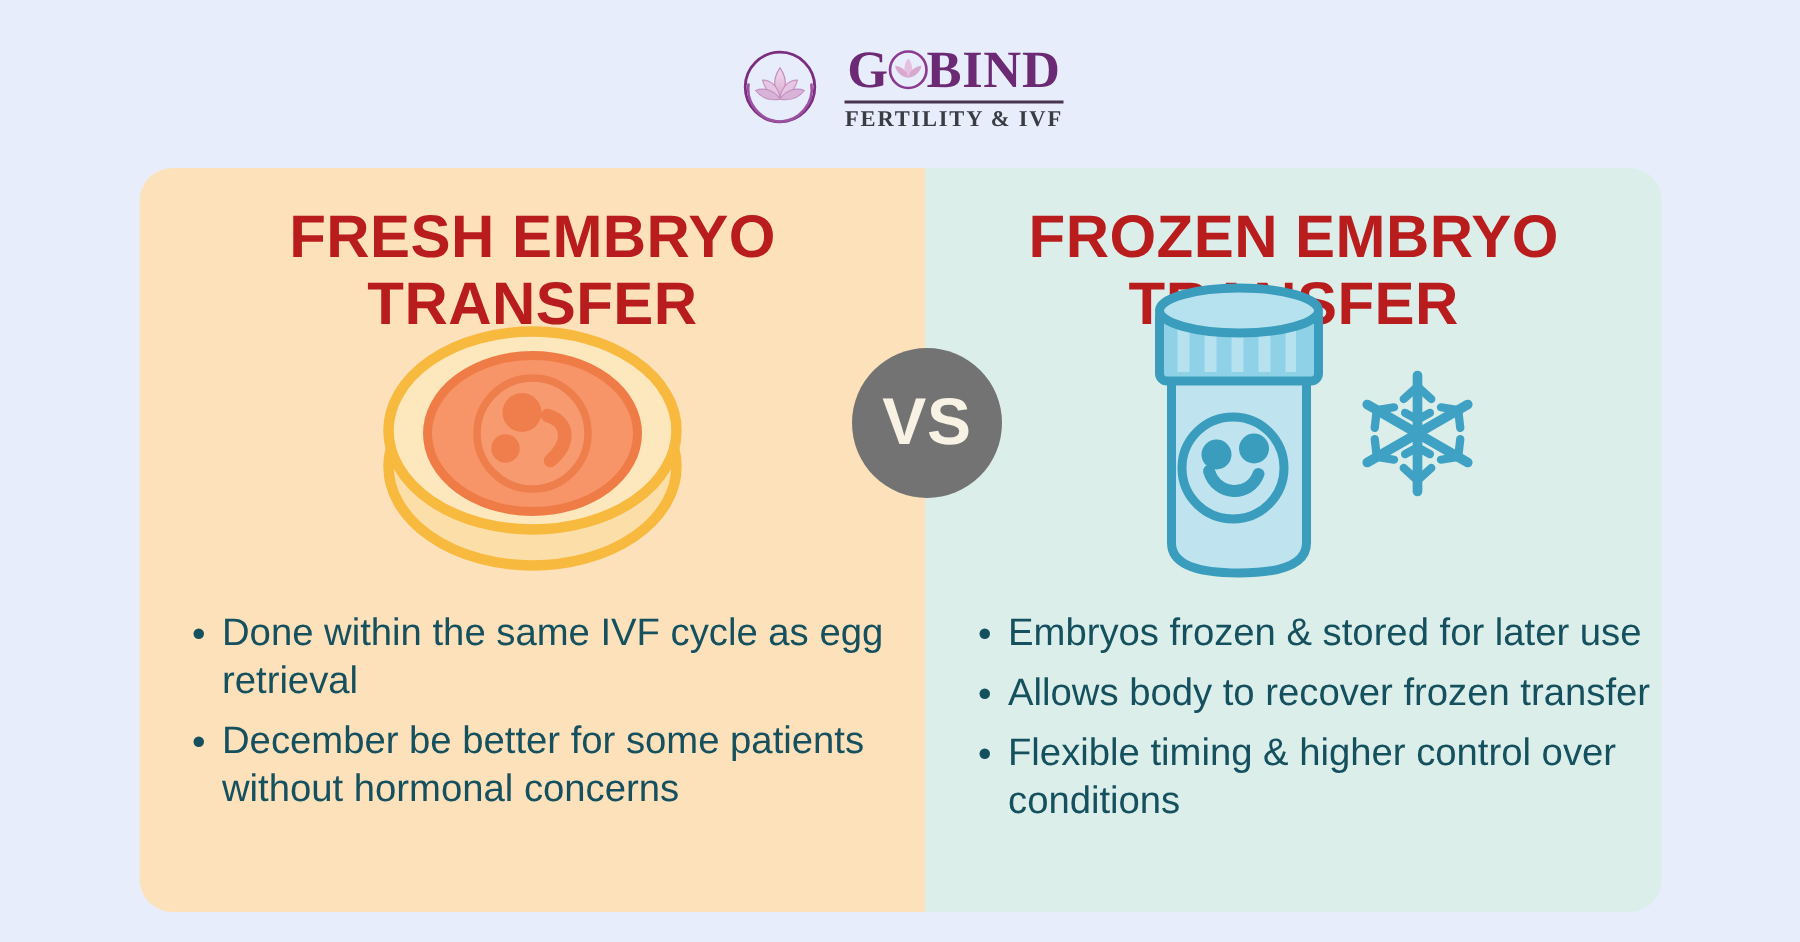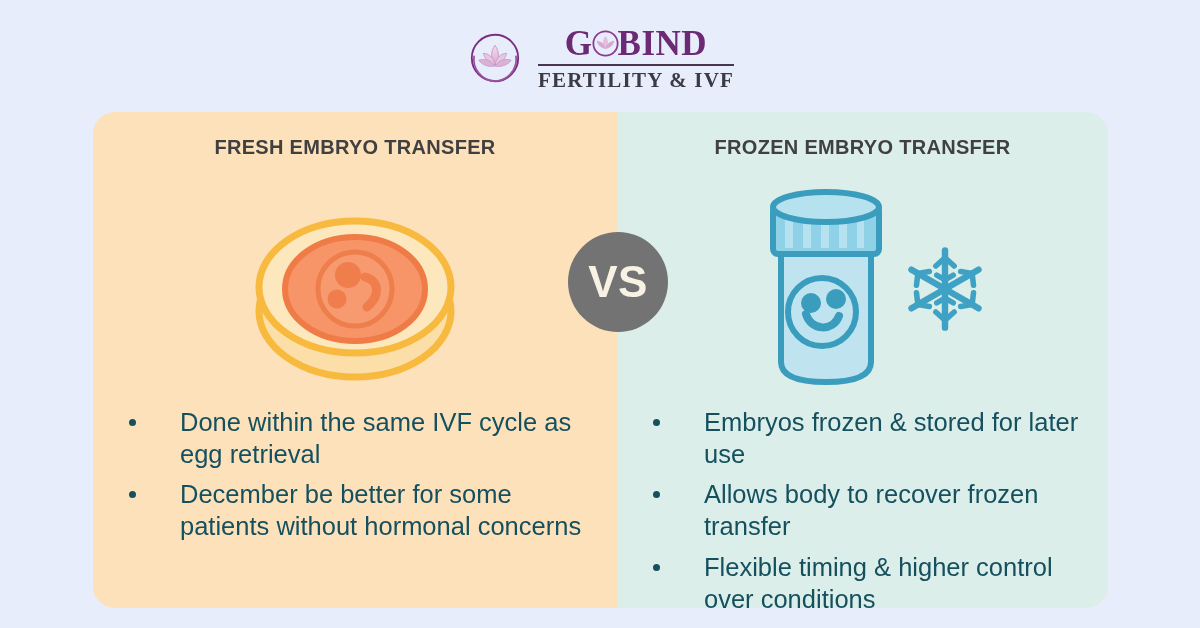--- a/index.html
+++ b/index.html
@@ -51,21 +51,21 @@
   .logo-word .seg { display: block; }
   .logo-o-mark { width: 27px; height: 27px; margin: 0 -1px; display: block; }
   .logo-rule {
     width: 100%;
     height: 2px;
     background: #4a3550;
     margin-top: 2px;
   }
   .logo-sub {
     font-family: "Liberation Serif", serif;
-    font-size: 21px;
+    font-size: 15px;
     font-weight: bold;
     color: #3b3b44;
     letter-spacing: 1.2px;
     margin-top: 4px;
   }
 
   
   .card {
     position: absolute;
     left: 93px;
@@ -81,23 +81,23 @@
     height: 100%;
   }
   .panel-left  { width: 524px; background: #fde1bb; }
   .panel-right { width: 491px; background: #dceee9; }
 
   .panel-title {
     position: absolute;
     left: 0; right: 0;
     top: 24px;
     text-align: center;
-    font-size: 20px;
-    font-weight: bold;
-    color: #404040;
+    font-size: 40px;
+    font-weight: bold;
+    color: #b91c1c;
     letter-spacing: 0.3px;
   }
 
   .art {
     position: absolute;
     left: 0; right: 0;
     top: 62px;
     height: 230px;
     display: flex;
     align-items: center;
@@ -115,21 +115,20 @@
     line-height: 1.26;
     font-weight: 500;
   }
   .bullets-left  { left: 36px; right: 20px; }
   .bullets-right { left: 36px; right: 6px; }
 
   .bullet {
     display: flex;
     align-items: flex-start;
     margin-bottom: 8px;
-    gap: 32px;
   }
   .bullet .dot {
     flex: none;
     width: 7px;
     height: 7px;
     border-radius: 50%;
     background: #15505f;
     margin: 13px 12px 0 0;
   }
   .bullet .txt { flex: 1; }

